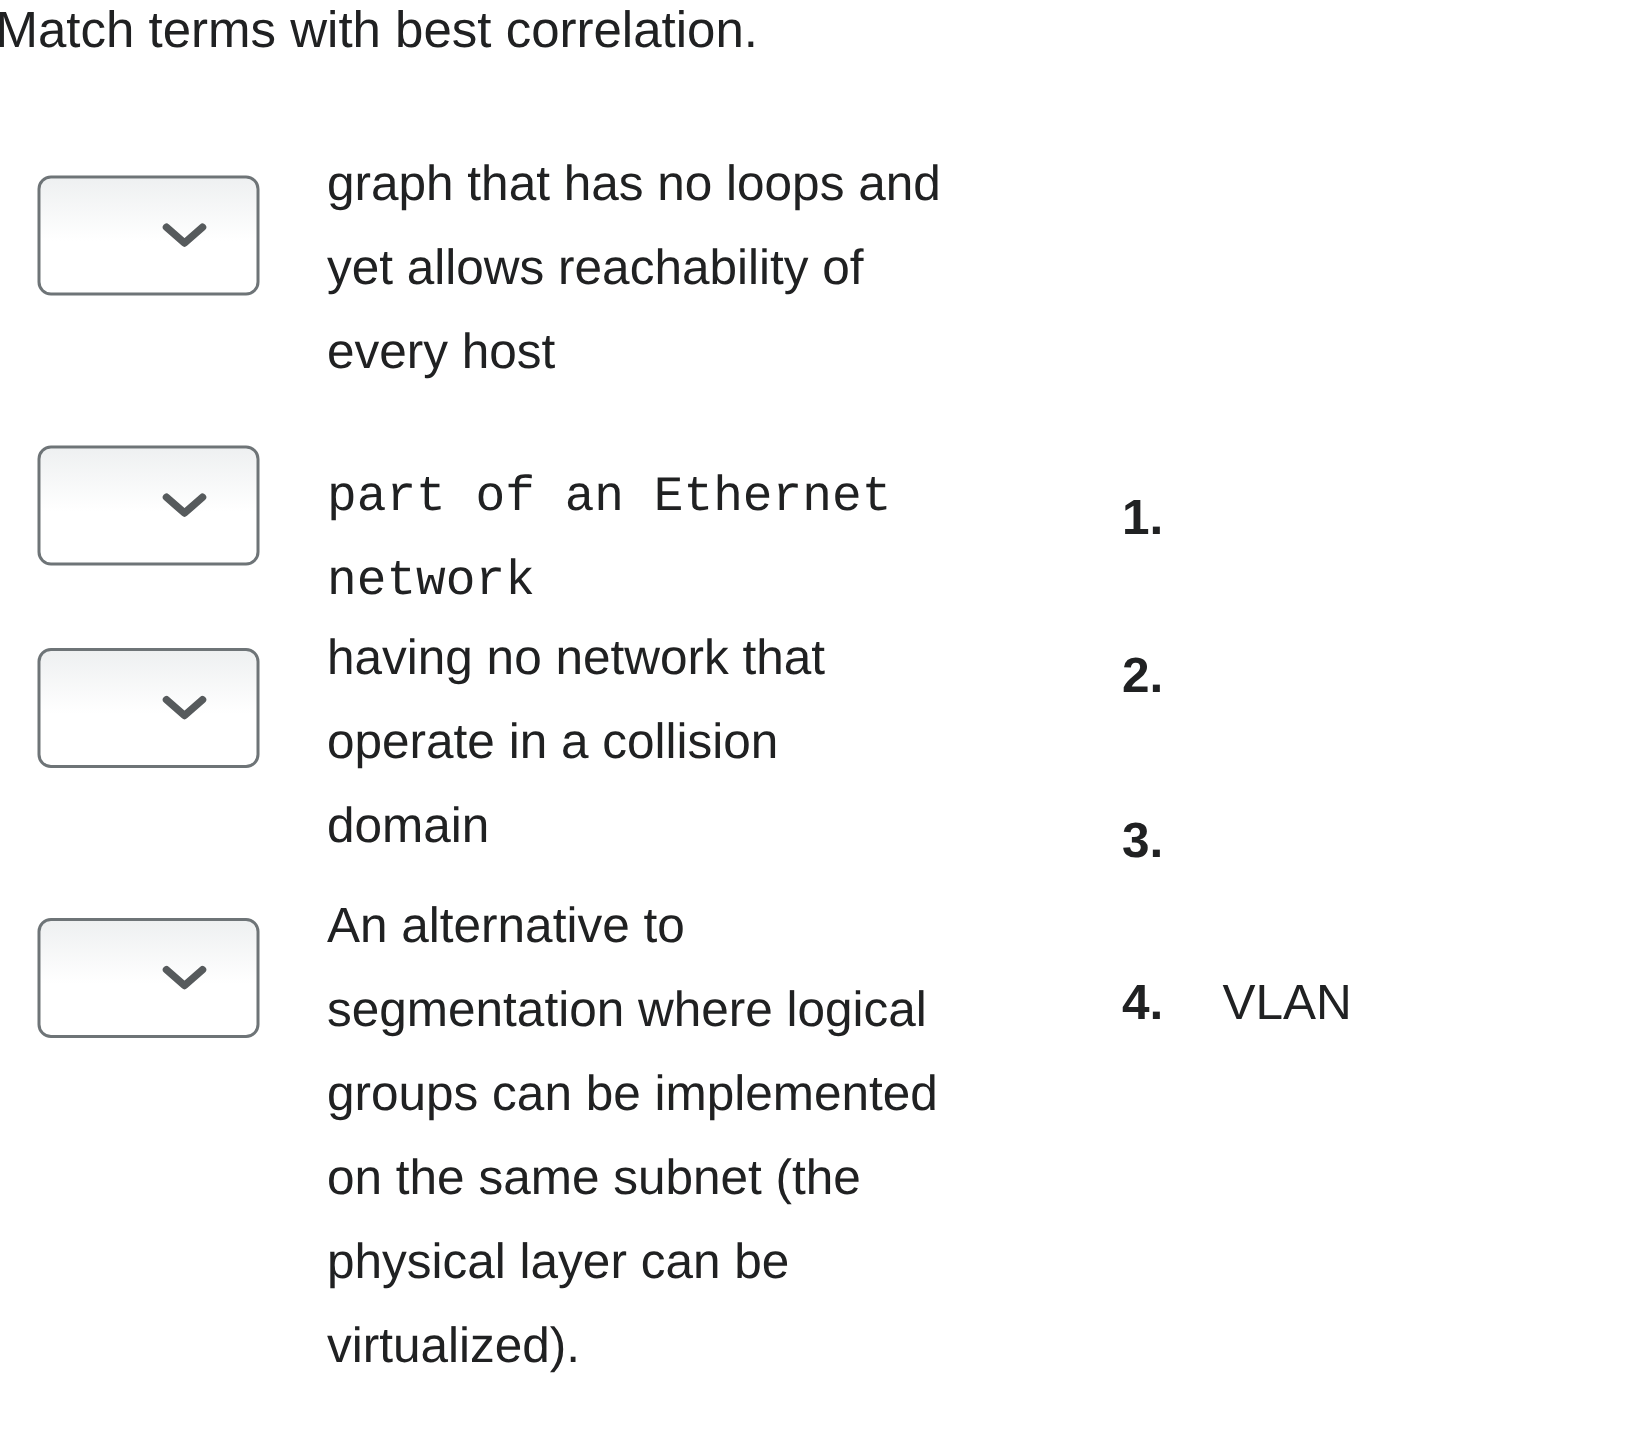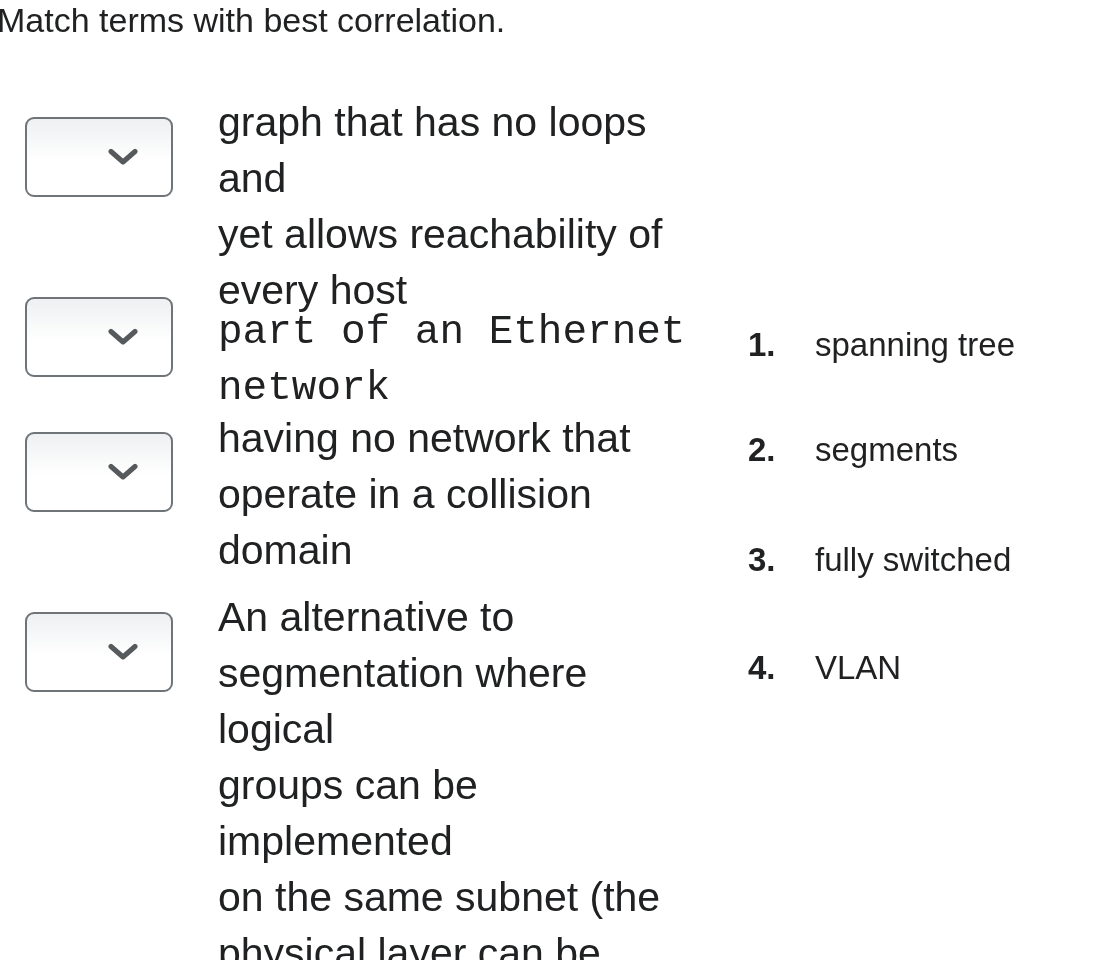--- a/index.html
+++ b/index.html
@@ -72,21 +72,21 @@
     width: 30px;
     height: 17px;
     color: var(--chevron-color);
     display: block;
   }
   .desc {
     position: absolute;
     left: 218px;
     top: 0;
     width: 486px;
-    font-size: 41px;
+    font-size: 33px;
     line-height: 56px;
     white-space: pre-line;
   }
   .row-2 .desc { top: 7px; font-family: Liberation Mono, monospace; }
   .options-list {
     position: absolute;
     left: 748px;
     top: 0;
     width: 330px;
     height: 100%;
@@ -163,29 +163,26 @@
 segmentation where logical
 groups can be implemented
 on the same subnet (the
 physical layer can be
 virtualized).</div>
   </div>
 
   <ol class="options-list">
     <li class="option-item">
       <span class="option-number">1.</span>
-      <span class="option-label">spanning tree</span>
     </li>
     <li class="option-item">
       <span class="option-number">2.</span>
-      <span class="option-label">segments</span>
     </li>
     <li class="option-item">
       <span class="option-number">3.</span>
-      <span class="option-label">fully switched</span>
     </li>
     <li class="option-item">
       <span class="option-number">4.</span>
       <span class="option-label">VLAN</span>
     </li>
   </ol>
 
 </div>
 
 </body></html>

